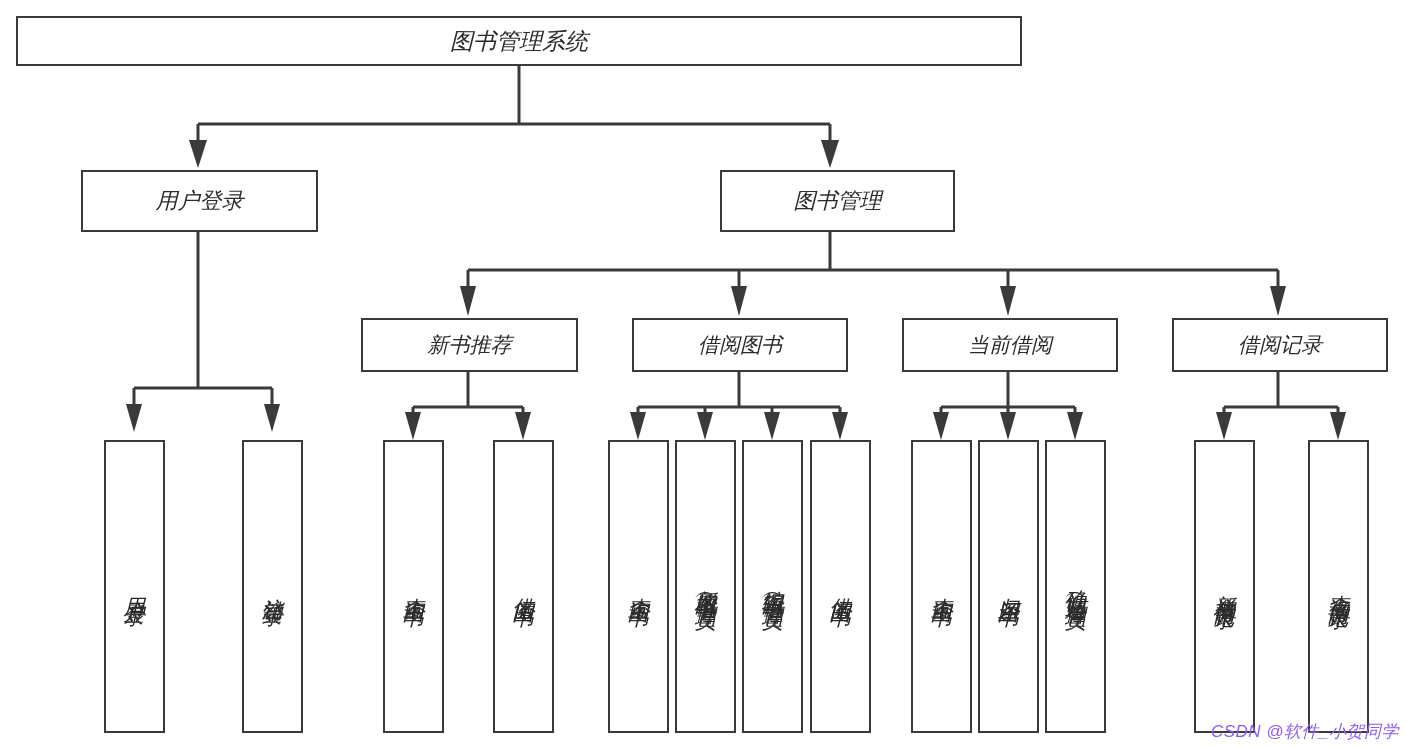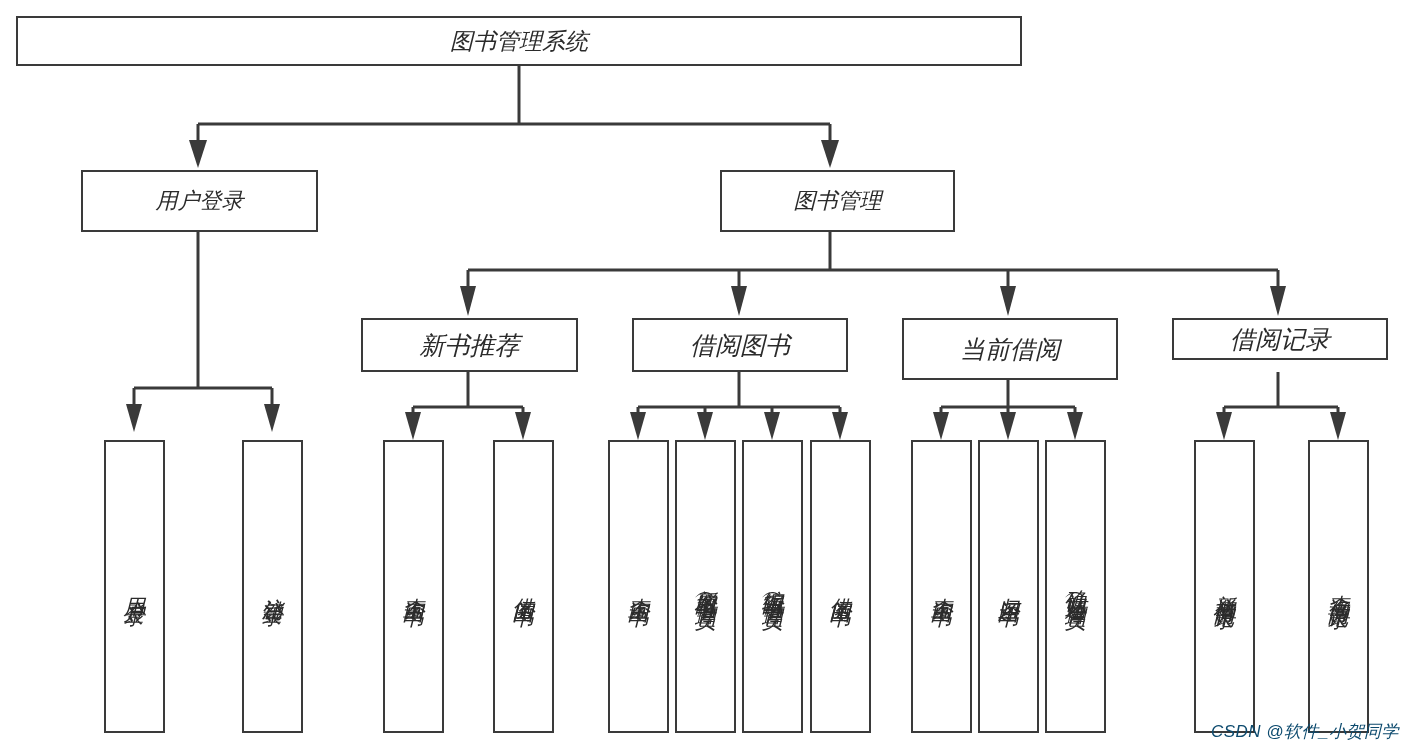--- a/index.html
+++ b/index.html
@@ -18,21 +18,21 @@
     background:#ffffff;
     border:2px solid #3a3a3a;
     display:flex;
     align-items:center;
     justify-content:center;
     color:#2b2b2b;
     line-height:1.08;
   }
   .node.root{font-size:23px;}
   .node.l2{font-size:22px;}
-  .node.l3{font-size:25px;}
+  .node.l3{font-size:21px;}
 
   .leaf{
     position:absolute;
     box-sizing:border-box;
     background:#ffffff;
     border:2px solid #3a3a3a;
     display:flex;
     align-items:center;
     justify-content:center;
     color:#2b2b2b;
@@ -45,21 +45,21 @@
     line-height:1;
     color:#2b2b2b;
     white-space:nowrap;
   }
 
   .watermark{
     position:absolute;
     right:6px;
     bottom:4px;
     font-size:17px;
-    color:#0c4a6e;
+    color:#8b5cf6;
     white-space:nowrap;
     letter-spacing:0.5px;
   }
 
   svg.wires{position:absolute;left:0;top:0;width:1405px;height:747px;pointer-events:none;}
   svg.wires line{stroke:#3a3a3a;stroke-width:3;}
   svg.wires polygon{fill:#3a3a3a;}
 </style>
 </head>
 <body>
@@ -140,24 +140,24 @@
   <div class="node l2" style="left:712px;top:170px;width:235px;height:62px;margin-left:8px;">
     <span>图书管理</span>
   </div>
 
   <div class="node l3" style="left:361px;top:318px;width:217px;height:54px;">
     <span>新书推荐</span>
   </div>
   <div class="node l3" style="left:632px;top:318px;width:216px;height:54px;">
     <span>借阅图书</span>
   </div>
-  <div class="node l3" style="left:902px;top:318px;width:216px;height:62px;">
+  <div class="node l3" style="left:902px;top:318px;width:216px;height:54px;">
     <span>当前借阅</span>
   </div>
-  <div class="node l3" style="left:1172px;top:318px;width:216px;height:42px;">
+  <div class="node l3" style="left:1172px;top:318px;width:216px;height:54px;">
     <span>借阅记录</span>
   </div>
 
   <div class="leaf" style="left:104px;top:440px;width:61px;height:293px;">
     <span class="vtext">用户登录</span>
   </div>
   <div class="leaf" style="left:242px;top:440px;width:61px;height:293px;">
     <span class="vtext">注销登录</span>
   </div>
 

